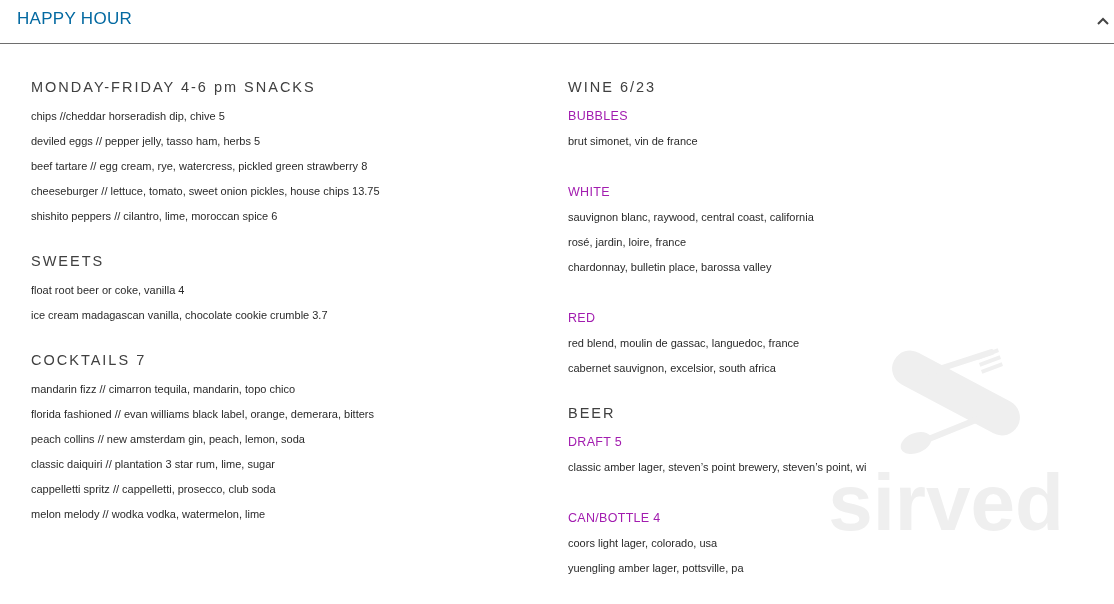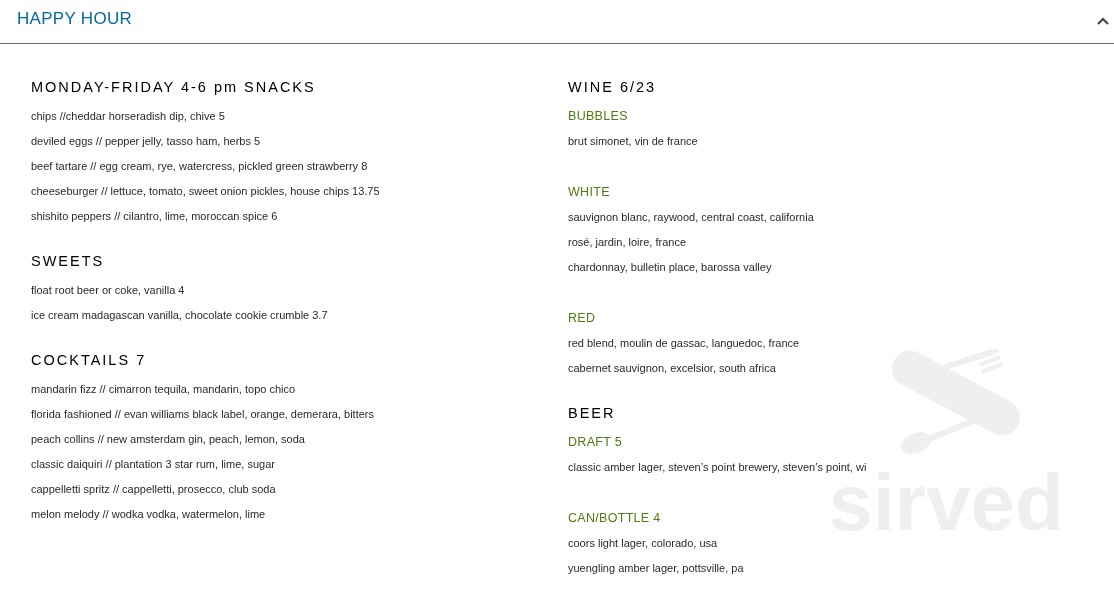--- a/index.html
+++ b/index.html
@@ -3,23 +3,23 @@
 <meta charset="utf-8">
 <style>
   html, body { margin: 0; padding: 0; background: #ffffff; }
   body { width: 1114px; height: 604px; position: relative; overflow: hidden; font-family: "DejaVu Sans", sans-serif; color: #222; }
   .header { position: absolute; left: 0; top: 0; width: 1114px; height: 43px; border-bottom: 1px solid #6e6e6e; }
   .header-title { position: absolute; left: 17px; top: 9px; font-size: 17px; color: #0369a1; letter-spacing: 0.3px; font-family: "Liberation Sans", sans-serif; }
   .chevron { position: absolute; right: 4px; top: 14px; width: 14px; height: 14px; cursor: pointer; }
   .col { position: absolute; top: 76px; }
   .col-left { left: 31px; width: 520px; }
   .col-right { left: 568px; width: 520px; }
-  .section-title { font-size: 14.5px; color: #000000; letter-spacing: 2px; font-family: "Liberation Sans", sans-serif; height: 22px; line-height: 22px; margin: 0 0 6px 0; }
+  .section-title { font-size: 14.5px; color: #404040; letter-spacing: 2px; font-family: "Liberation Sans", sans-serif; height: 22px; line-height: 22px; margin: 0 0 6px 0; }
   .item { font-size: 11px; color: #2a2a2a; height: 25px; line-height: 25px; white-space: nowrap; font-family: Liberation Sans, sans-serif; }
-  .sub { font-size: 12.5px; color: #4d7c0f; height: 25px; line-height: 25px; font-family: "Liberation Sans", sans-serif; letter-spacing: 0.3px; }
+  .sub { font-size: 12.5px; color: #a21caf; height: 25px; line-height: 25px; font-family: "Liberation Sans", sans-serif; letter-spacing: 0.3px; }
   .gap-section { height: 21px; }
   .gap-sub { height: 26px; }
   .watermark { position: absolute; left: 826px; top: 335px; width: 240px; height: 205px; pointer-events: none; }
 </style>
 </head>
 <body>
 
 <div class="header">
   <span class="header-title">HAPPY HOUR</span>
   <svg class="chevron" viewBox="0 0 14 14">

